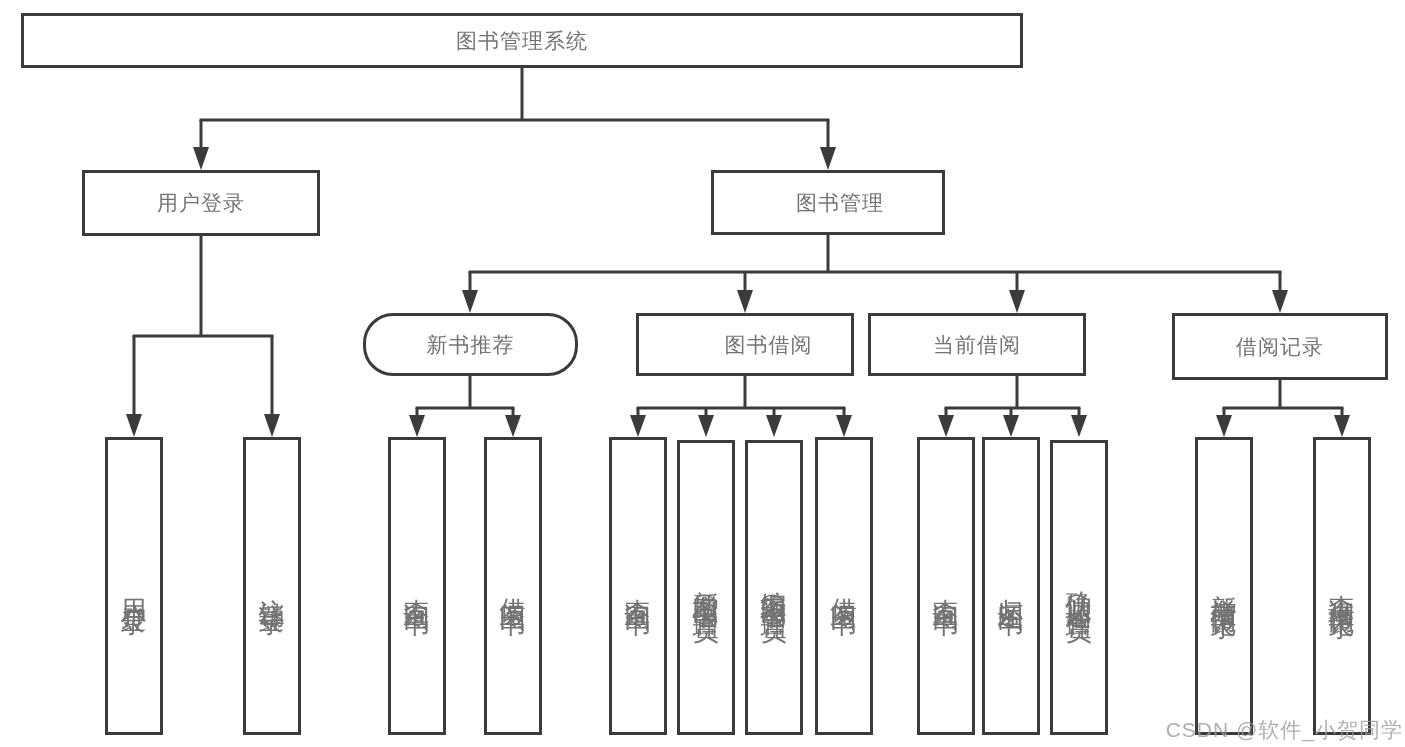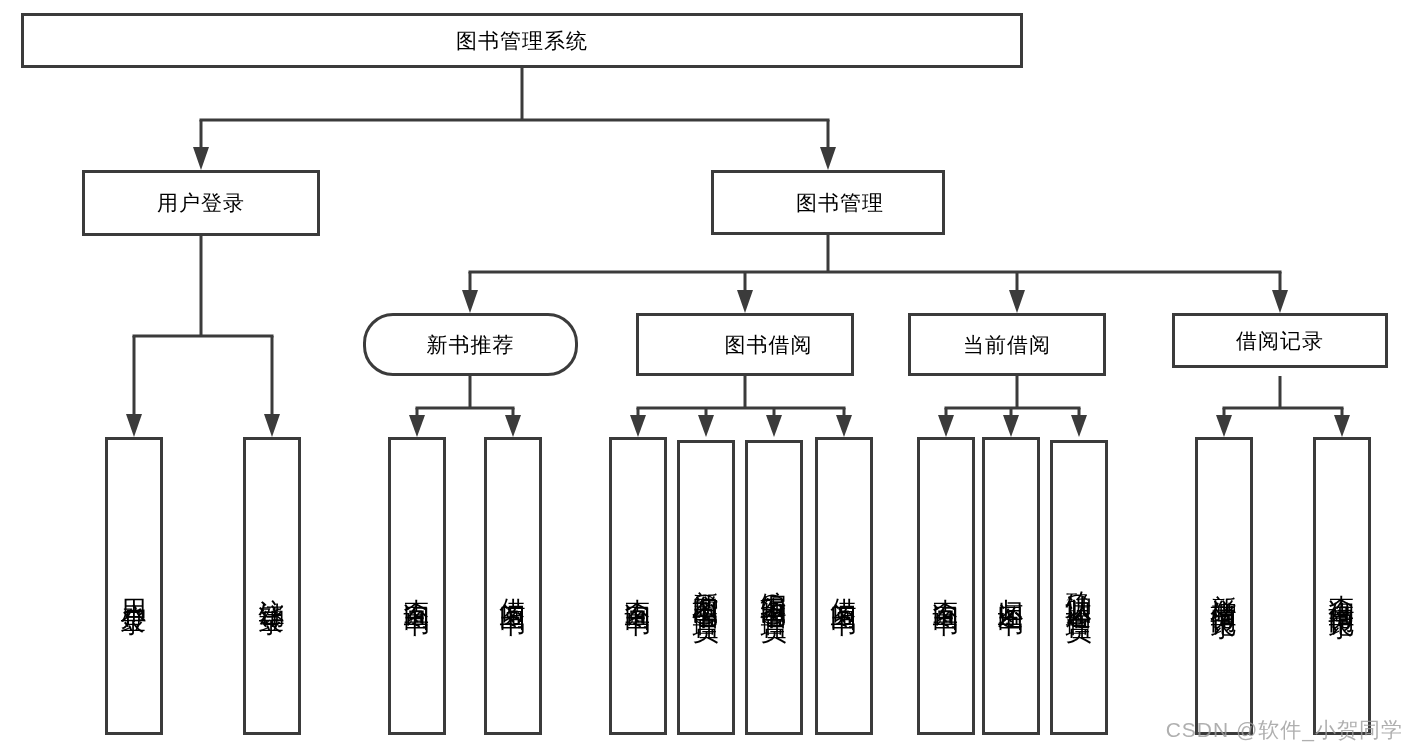--- a/index.html
+++ b/index.html
@@ -18,21 +18,21 @@
     pointer-events: none;
   }
   .box {
     position: absolute;
     box-sizing: border-box;
     border: 3px solid #3b3b3b;
     background: #ffffff;
     display: flex;
     align-items: center;
     justify-content: center;
-    color: #000000;
+    color: #737373;
     z-index: 1;
   }
   .hlabel {
     font-size: 21px;
     letter-spacing: 1px;
     white-space: nowrap;
   }
   .vbox .vlabel {
     writing-mode: vertical-rl;
     text-orientation: mixed;
@@ -135,24 +135,24 @@
   <div class="box" style="left:711px; top:170px; width:234px; height:65px;padding-left:24px;">
     <span class="hlabel">图书管理</span>
   </div>
 
   <div class="box" style="left:363px; top:313px; width:215px; height:63px;border-radius:30px;">
     <span class="hlabel">新书推荐</span>
   </div>
   <div class="box" style="left:636px; top:313px; width:218px; height:63px;padding-left:47px;">
     <span class="hlabel">图书借阅</span>
   </div>
-  <div class="box" style="left:908px; top:313px; width:198px; height:63px;">
+  <div class="box" style="left:868px; top:313px; width:218px; height:63px;">
     <span class="hlabel">当前借阅</span>
   </div>
-  <div class="box" style="left:1172px; top:313px; width:216px; height:55px;">
+  <div class="box" style="left:1172px; top:313px; width:216px; height:67px;">
     <span class="hlabel">借阅记录</span>
   </div>
 
   <div class="box vbox" style="left:105px; top:437px; width:58px; height:298px;">
     <span class="vlabel">用户登录</span>
   </div>
   <div class="box vbox" style="left:243px; top:437px; width:58px; height:298px;">
     <span class="vlabel">注销登录</span>
   </div>
 

